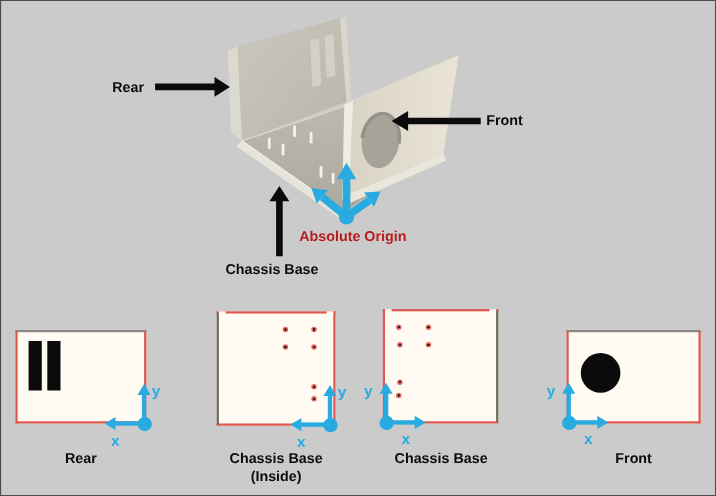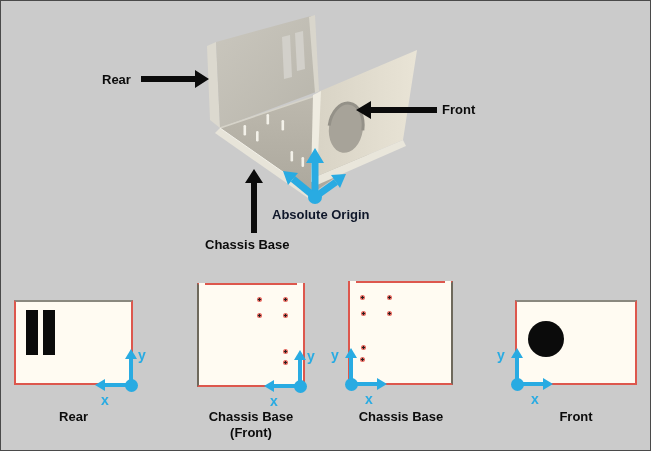--- a/index.html
+++ b/index.html
@@ -2,21 +2,21 @@
 <html><head>
 <meta charset="utf-8">
 <style>
   html,body{margin:0;padding:0;background:#CBCBCB;}
   .screen{
     position:relative;width:651px;height:451px;background:#CBCBCB;
     box-shadow:inset 0 0 0 1px #4a4a4a;overflow:hidden;
     font-family:"Liberation Sans",sans-serif;
   }
   .lbl{position:absolute;font-weight:bold;font-size:13px;color:#0B0B0B;white-space:nowrap;}
-  .lbl.cyan{color:#0f172a;}
+  .lbl.cyan{color:#b91c1c;}
   svg{position:absolute;left:0;top:0;}
   
   .flat-panel{position:absolute;box-sizing:border-box;background:#FFFBF2;border:2px solid #DD574D;}
   .flat-panel.gray-top{border-top:2px solid #8A887F;}
   .flat-panel.dark-left{border-left:2px solid #6E695C;}
   .flat-panel.dark-right{border-right:2px solid #6E695C;}
   .notch{position:absolute;width:6px;height:3px;background:#FFFBF2;top:-2px;}
   .notch.nl{left:0;}
   .notch.nr{right:0;}
   .slot-bar{position:absolute;width:12px;height:45px;background:#0B0B0B;}
@@ -137,21 +137,21 @@
     <span class="ax-shaft-y"></span>
     <span class="ax-head-y"></span>
     <span class="ax-shaft-x"></span>
     <span class="ax-head-x"></span>
     <span class="ax-dot"></span>
     <span class="ax-label y">y</span>
     <span class="ax-label x">x</span>
   </div>
   <div class="caption" style="left:191px;top:409px;width:120px;">
     <span style="display:block;">Chassis Base</span>
-    <span style="display:block;">(Front)</span>
+    <span style="display:block;">(Inside)</span>
   </div>
 
   <div class="flat-panel dark-right" style="left:348px;top:281px;width:105px;height:104px;">
     <div class="notch nl"></div>
     <div class="notch nr"></div>
     <div class="hole-dot" style="left:10px;top:12px;"></div>
     <div class="hole-dot" style="left:37px;top:12px;"></div>
     <div class="hole-dot" style="left:11px;top:28px;"></div>
     <div class="hole-dot" style="left:37px;top:28px;"></div>
     <div class="hole-dot" style="left:11px;top:62px;"></div>

